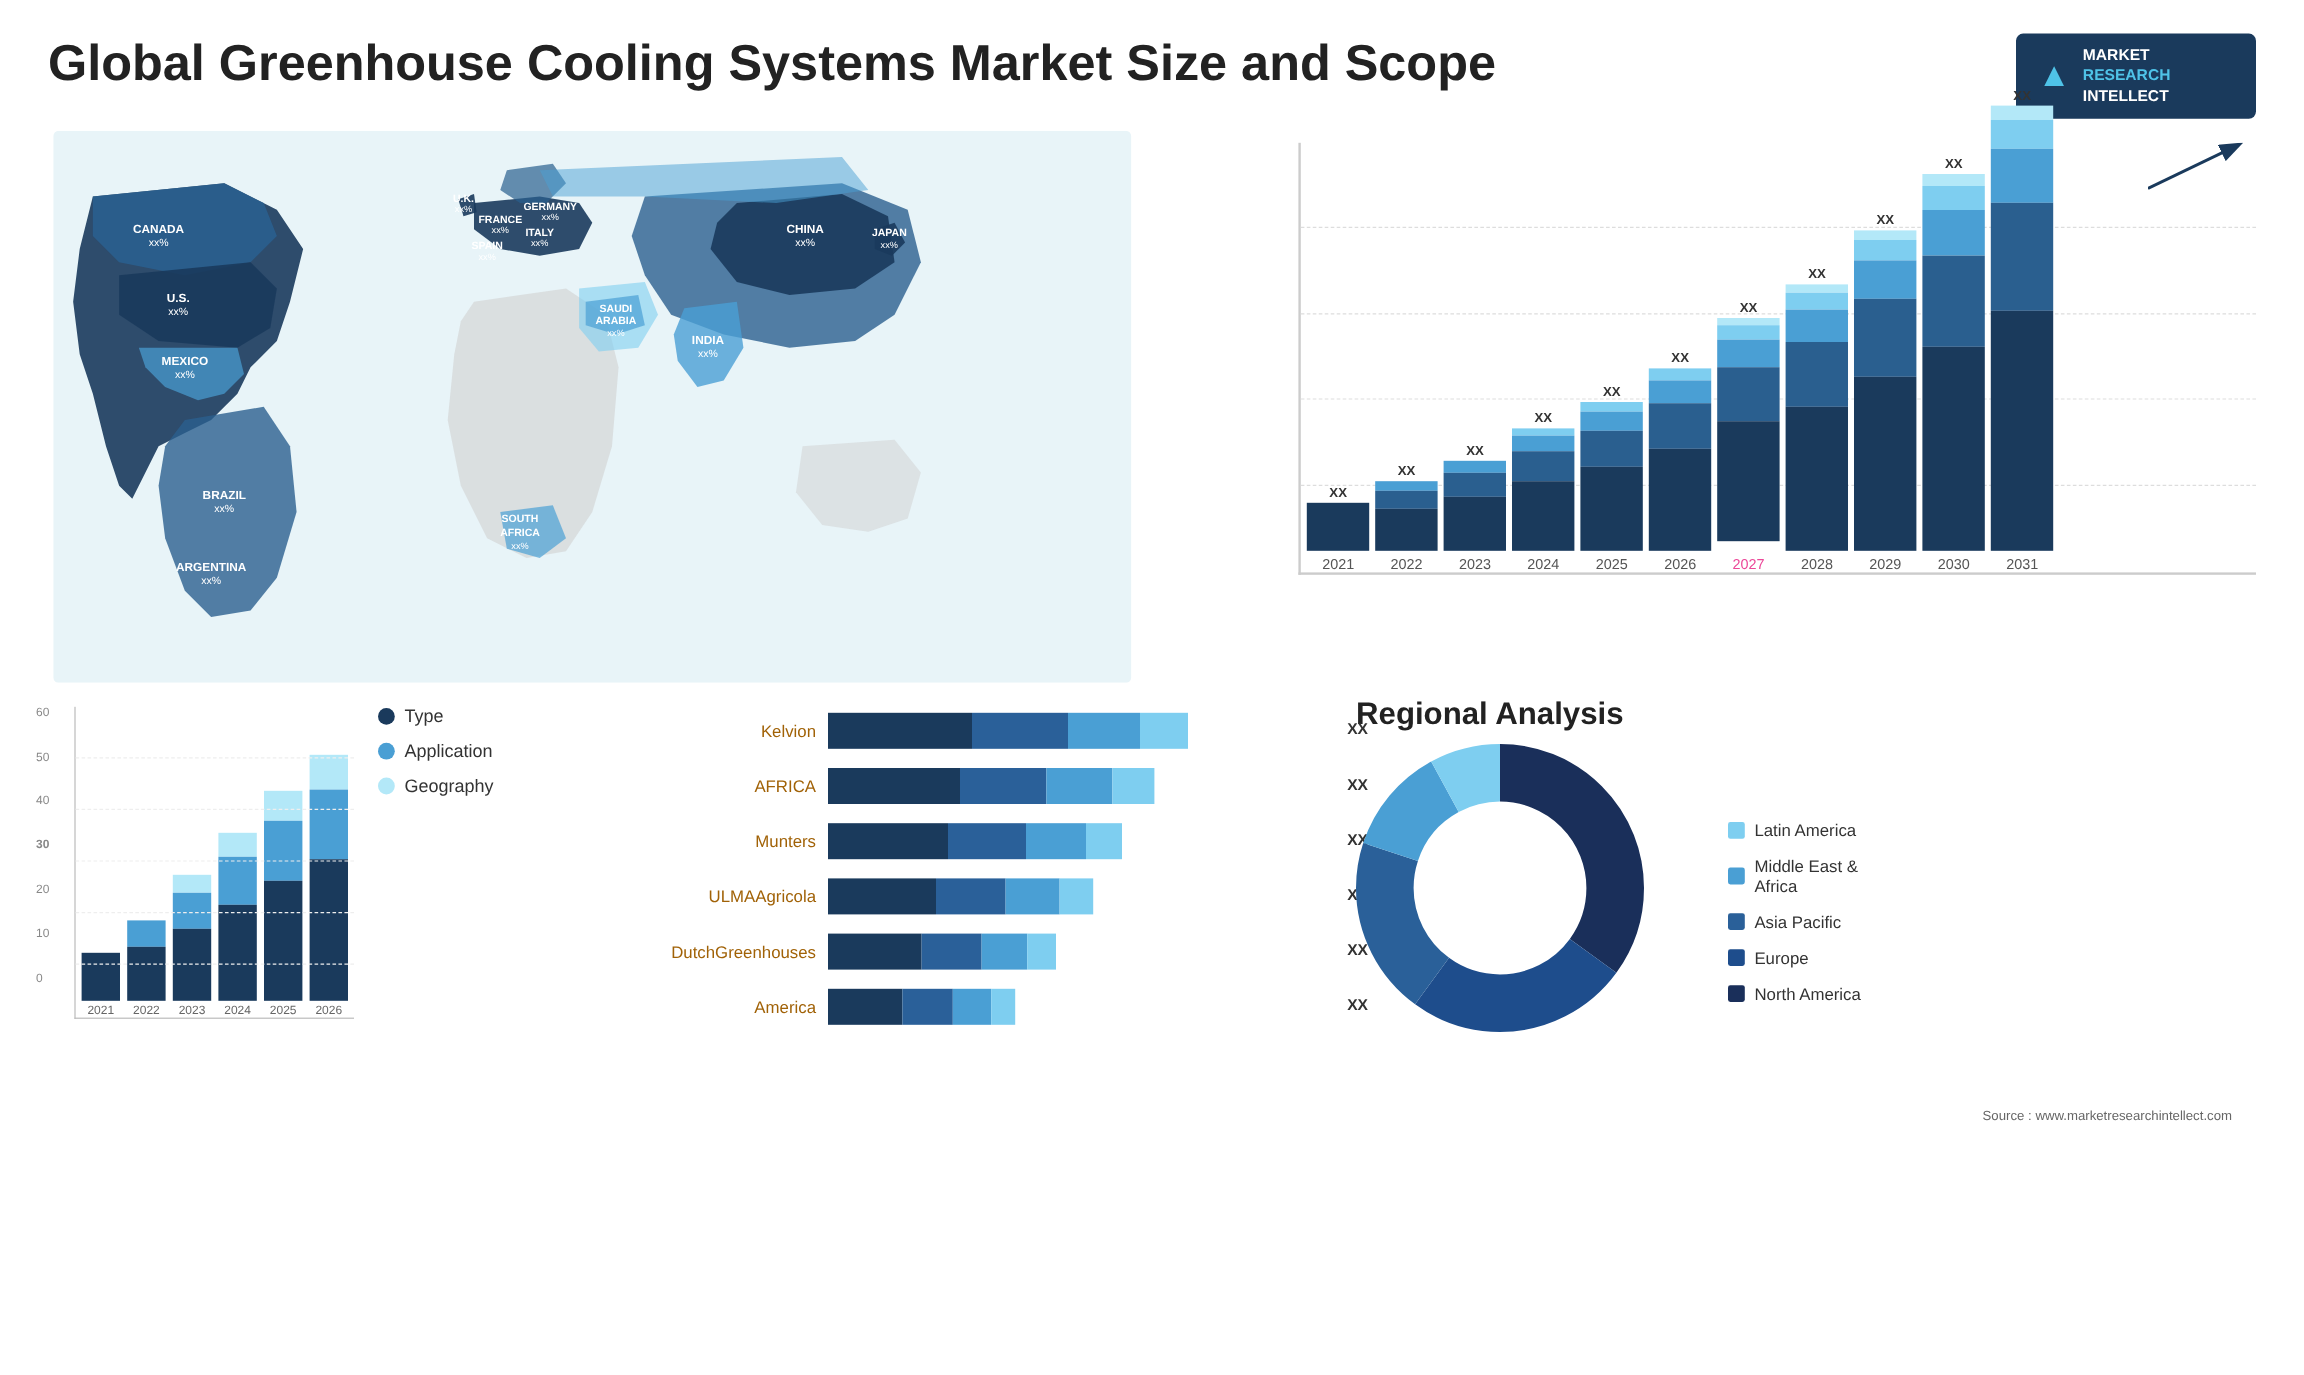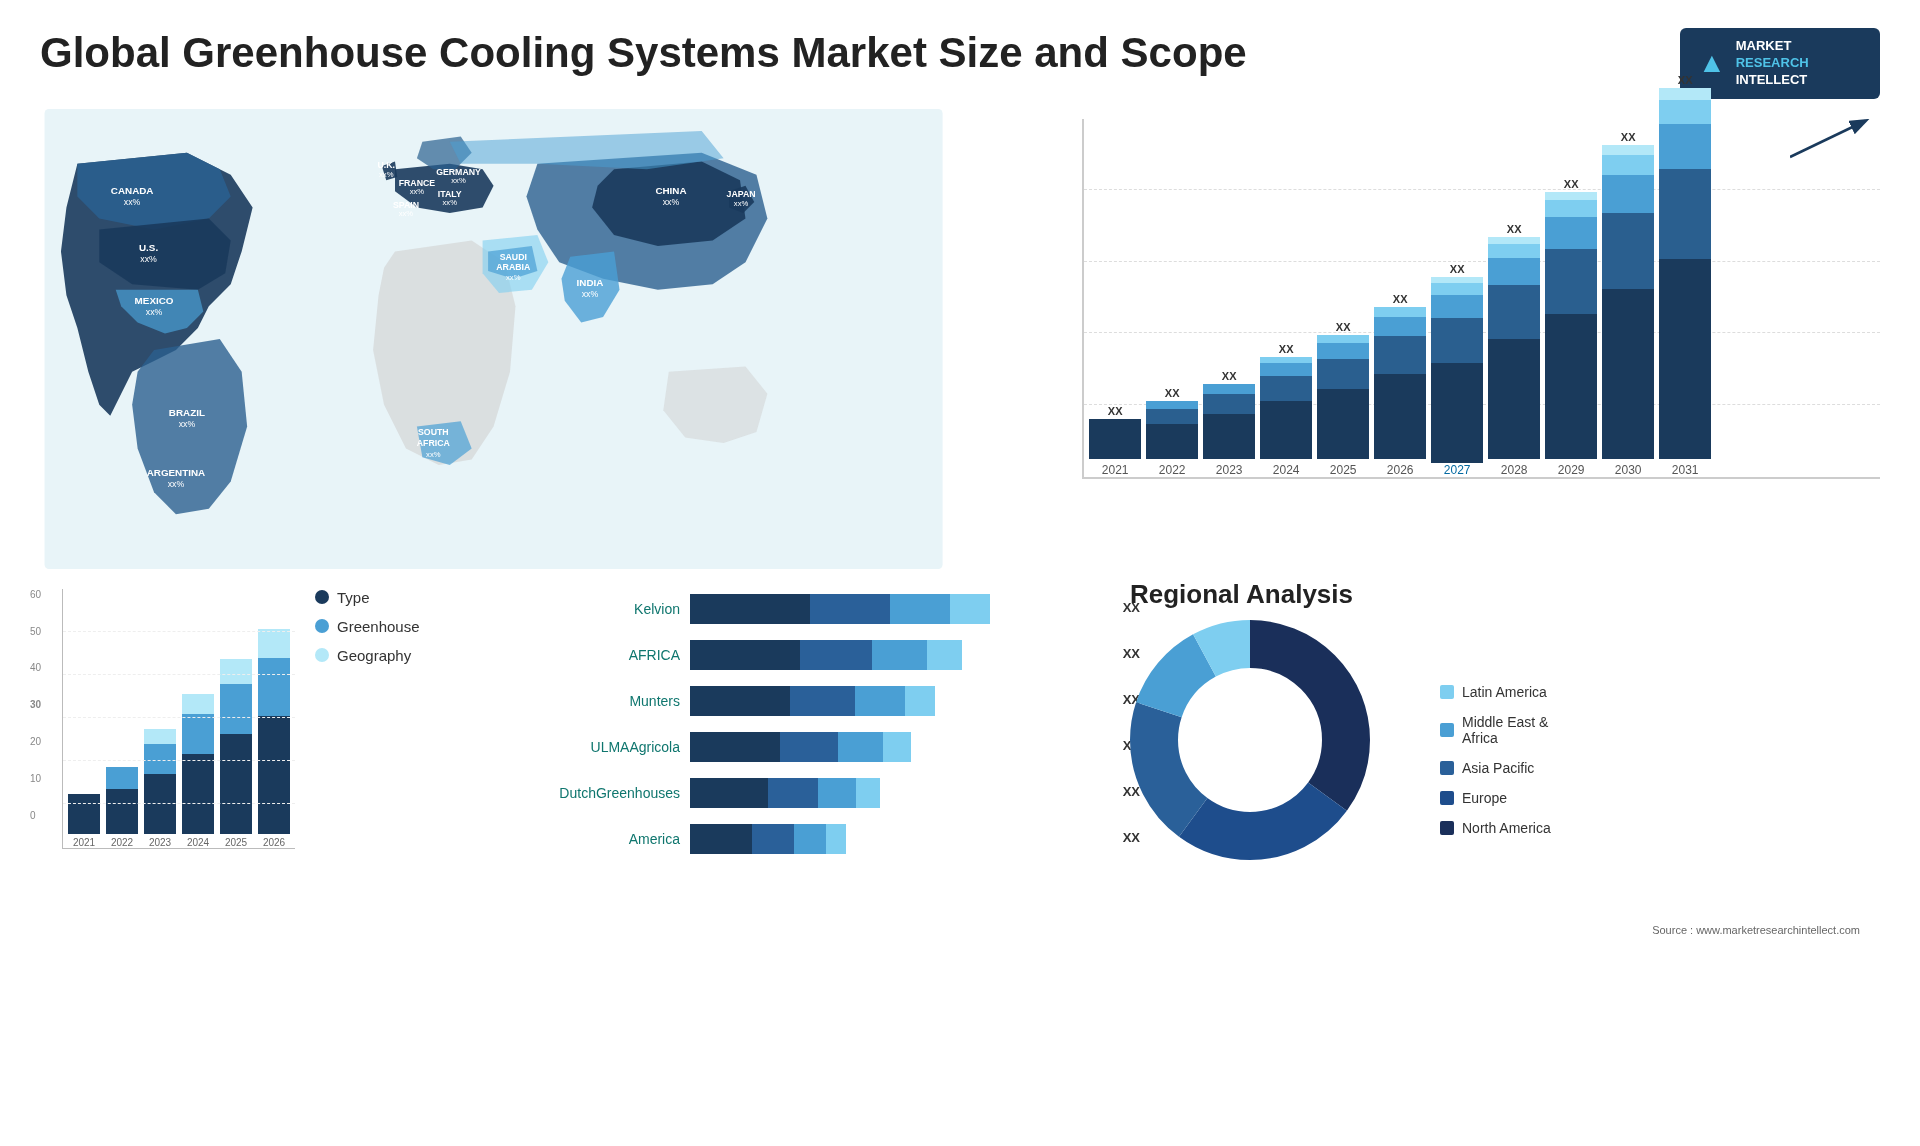--- a/index.html
+++ b/index.html
@@ -113,21 +113,21 @@
       border-radius: 50%;
     }
     .player-row {
       display: flex;
       align-items: center;
       gap: 10px;
       margin-bottom: 16px;
     }
     .player-name {
       font-size: 14px;
-      color: #0f766e;
+      color: #a16207;
       width: 130px;
       text-align: right;
       flex-shrink: 0;
     }
     .player-bar-wrap {
       flex: 1;
       position: relative;
     }
     .player-bar {
       height: 32px;
@@ -366,21 +366,21 @@
 
         <div class="bar-group" style="display:flex;flex-direction:column;align-items:center;">
           <span class="xx-label" style="font-size:11px;font-weight:700;color:#333;margin-bottom:2px;">XX</span>
           <div style="display:flex;flex-direction:column-reverse;width:52px;">
             <div style="background:#1a3a5c;height:100px;width:52px;"></div>
             <div style="background:#2a5f8f;height:45px;width:52px;"></div>
             <div style="background:#4a9fd4;height:23px;width:52px;"></div>
             <div style="background:#7ecef0;height:12px;width:52px;"></div>
             <div style="background:#b3e8f8;height:6px;width:52px;"></div>
           </div>
-          <span style="font-size:12px;color:#0369a1;margin-top:0;">2027</span>
+          <span style="font-size:12px;color:#ec4899;margin-top:12px;">2027</span>
         </div>
 
         <div class="bar-group" style="display:flex;flex-direction:column;align-items:center;">
           <span class="xx-label" style="font-size:11px;font-weight:700;color:#333;margin-bottom:2px;">XX</span>
           <div style="display:flex;flex-direction:column-reverse;width:52px;">
             <div style="background:#1a3a5c;height:120px;width:52px;"></div>
             <div style="background:#2a5f8f;height:54px;width:52px;"></div>
             <div style="background:#4a9fd4;height:27px;width:52px;"></div>
             <div style="background:#7ecef0;height:14px;width:52px;"></div>
             <div style="background:#b3e8f8;height:7px;width:52px;"></div>
@@ -505,21 +505,21 @@
         </div>
       </div>
 
       <div class="seg-legend">
         <div class="legend-item">
           <div class="legend-dot" style="background:#1a3a5c;"></div>
           <span>Type</span>
         </div>
         <div class="legend-item">
           <div class="legend-dot" style="background:#4a9fd4;"></div>
-          <span>Greenhouse</span>
+          <span>Application</span>
         </div>
         <div class="legend-item">
           <div class="legend-dot" style="background:#b3e8f8;"></div>
           <span>Geography</span>
         </div>
       </div>
     </div>
   </div>
 
   <div style="flex: 0 0 560px;">

